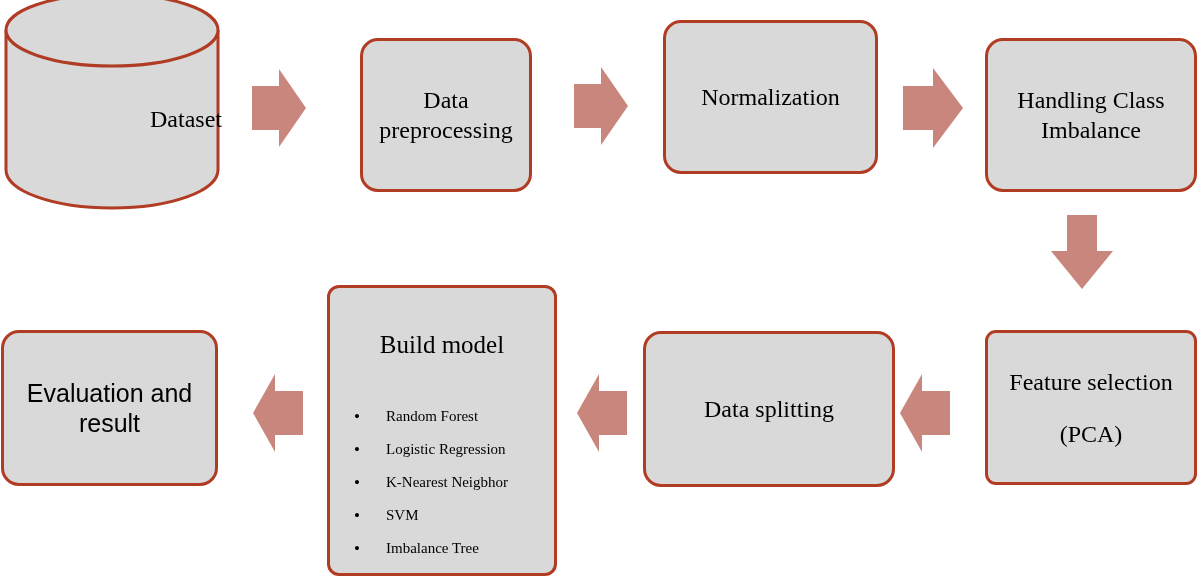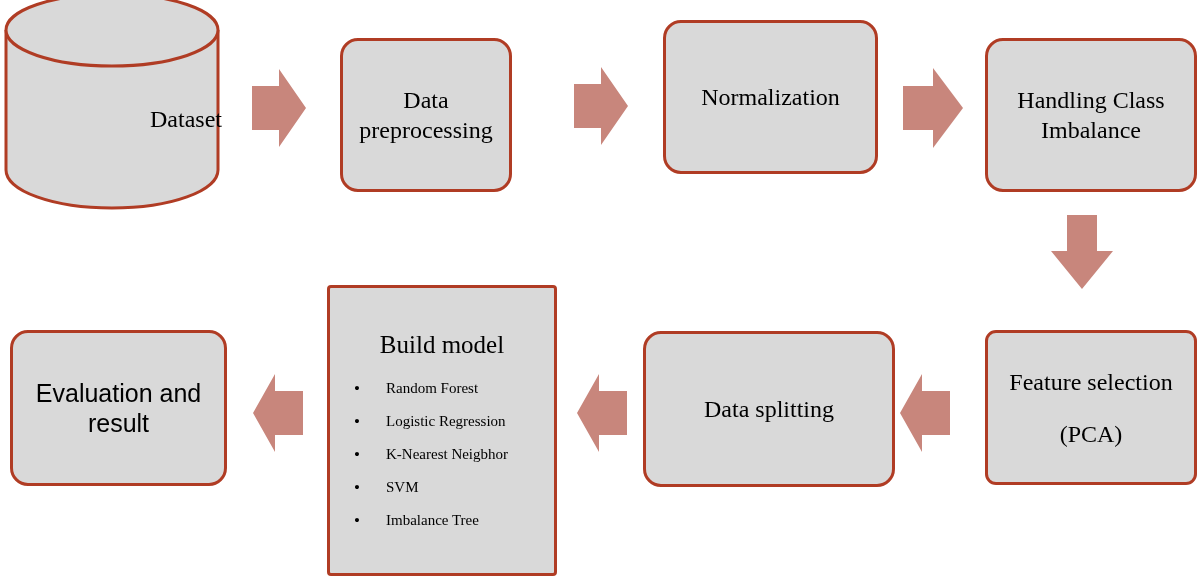--- a/index.html
+++ b/index.html
@@ -48,21 +48,22 @@
     position: absolute;
     left: 0; top: 112px;
     width: 220px;
     text-align: right;
   }
 
   
   #build-model {
     justify-content: flex-start;
     padding-top: 42px;
-    border-radius: 4px;
+    border-radius: 12px;
+    gap: 28px;
   }
   #build-model-title {
     font-size: 25px;
     line-height: 30px;
   }
   #build-model-list {
     list-style: none;
     margin: 12px 0 0 0;
     padding: 0;
     width: 100%;
@@ -100,21 +101,21 @@
     </svg>
     <div id="cyl-label" class="serif-label">Dataset</div>
   </div>
 
   <div class="arrow" style="left:252px; top:69px;">
     <svg width="54" height="78" viewBox="0 0 54 78">
       <polygon points="0,17 27,17 27,0 54,39 27,78 27,61 0,61"></polygon>
     </svg>
   </div>
 
-  <div class="box" style="left:340px; top:38px; width:172px; height:154px;">
+  <div class="box" style="left:360px; top:38px; width:172px; height:154px;">
     <span class="serif-label">Data preprocessing</span>
   </div>
 
   <div class="arrow" style="left:574px; top:67px;">
     <svg width="54" height="78" viewBox="0 0 54 78">
       <polygon points="0,17 27,17 27,0 54,39 27,78 27,61 0,61"></polygon>
     </svg>
   </div>
 
   <div class="box" style="left:663px; top:20px; width:215px; height:154px;">
@@ -183,17 +184,17 @@
       </li>
     </ul>
   </div>
 
   <div class="arrow" style="left:253px; top:374px;">
     <svg width="50" height="78" viewBox="0 0 50 78">
       <polygon points="0,39 22,0 22,17 50,17 50,61 22,61 22,78"></polygon>
     </svg>
   </div>
 
-  <div class="box" style="left:10px; top:330px; width:217px; height:156px;">
+  <div class="box" style="left:1px; top:330px; width:217px; height:156px;">
     <span class="sans-label constrained-160">Evaluation and result</span>
   </div>
 
 </div>
 
 </body></html>

